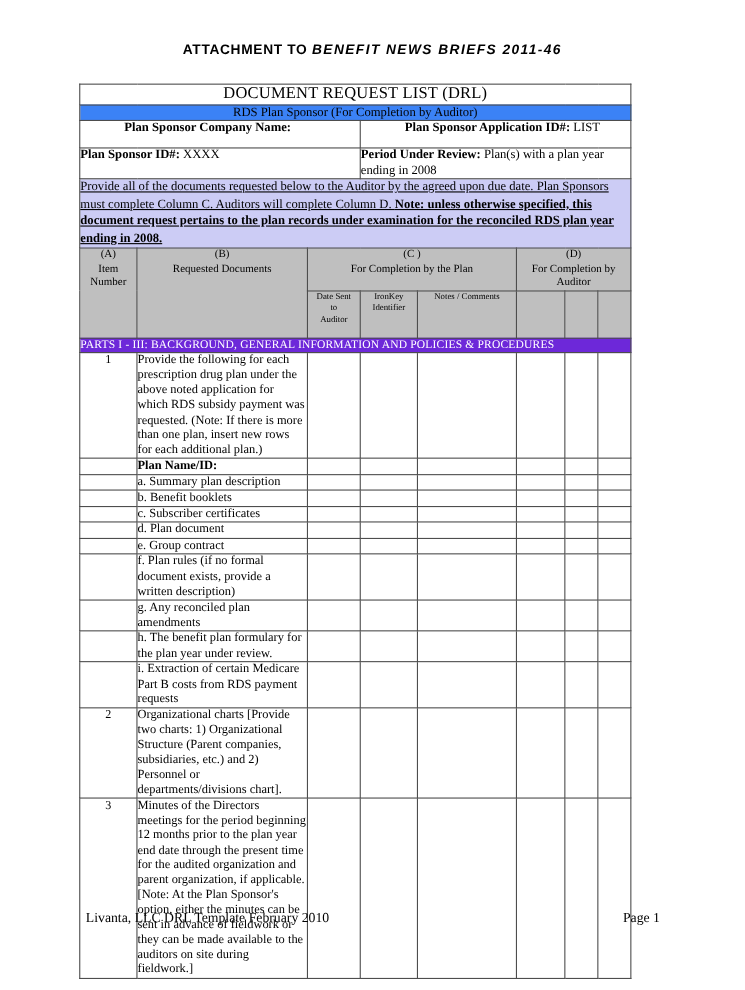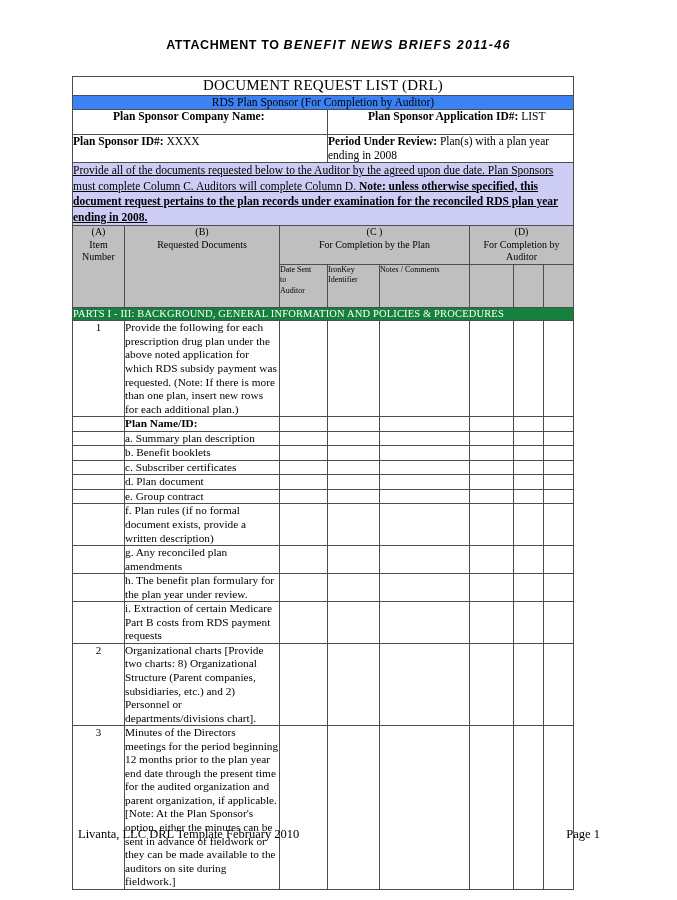--- a/index.html
+++ b/index.html
@@ -91,20 +91,21 @@
 
   .colhead {
     text-align: center;
     font-weight: bold;
     font-size: 10px;
     padding: 6px 2px 6px 2px;
     line-height: 1.25;
     vertical-align: middle;
   }
   .subhead {
+    text-align: center;
     font-weight: bold;
     font-size: 8px;
     padding: 4px 1px 4px 1px;
     line-height: 1.3;
     vertical-align: middle;
     height: 42px;
   }
   .grayrow td { background: #bfbfbf; }
 
   .section-bar {
@@ -218,21 +219,21 @@
           <span>IronKey</span><br>
           <span>Identifier</span>
         </td>
         <td class="subhead">Notes / Comments</td>
         <td class="subhead"></td>
         <td class="subhead"></td>
         <td class="subhead"></td>
       </tr>
 
       <tr>
-        <td class="section-bar" colspan="8" style="background:#15803d">PARTS I - III:   BACKGROUND, GENERAL INFORMATION AND POLICIES &amp; PROCEDURES</td>
+        <td class="section-bar" colspan="8" style="background:#6d28d9">PARTS I - III:   BACKGROUND, GENERAL INFORMATION AND POLICIES &amp; PROCEDURES</td>
       </tr>
 
       </tbody>
       <tbody id="row-host">
         <tr>
           <td class="num-cell">1</td>
           <td class="doc-cell">Provide the following for each prescription drug plan under the above noted application for which RDS subsidy payment was requested. (Note: If there is more than one plan, insert new rows for each additional plan.)</td>
           <td class="blank-cell"></td>
           <td class="blank-cell"></td>
           <td class="blank-cell"></td>
@@ -335,21 +336,21 @@
           <td class="doc-cell">i.   Extraction of certain Medicare Part B costs from RDS payment requests</td>
           <td class="blank-cell"></td>
           <td class="blank-cell"></td>
           <td class="blank-cell"></td>
           <td class="blank-cell"></td>
           <td class="blank-cell"></td>
           <td class="blank-cell"></td>
         </tr>
         <tr>
           <td class="num-cell">2</td>
-          <td class="doc-cell">Organizational charts [Provide two charts: 8) Organizational Structure (Parent companies, subsidiaries, etc.) and 2) Personnel or departments/divisions chart].</td>
+          <td class="doc-cell">Organizational charts [Provide two charts: 1) Organizational Structure (Parent companies, subsidiaries, etc.) and 2) Personnel or departments/divisions chart].</td>
           <td class="blank-cell"></td>
           <td class="blank-cell"></td>
           <td class="blank-cell"></td>
           <td class="blank-cell"></td>
           <td class="blank-cell"></td>
           <td class="blank-cell"></td>
         </tr>
         <tr>
           <td class="num-cell">3</td>
           <td class="doc-cell">Minutes of the Directors meetings for the period beginning 12 months prior to the plan year end date through the present time for the audited organization and parent organization, if applicable. [Note: At the Plan Sponsor's option, either the minutes can be sent in advance of fieldwork or they can be made available to the auditors on site during fieldwork.]</td>

